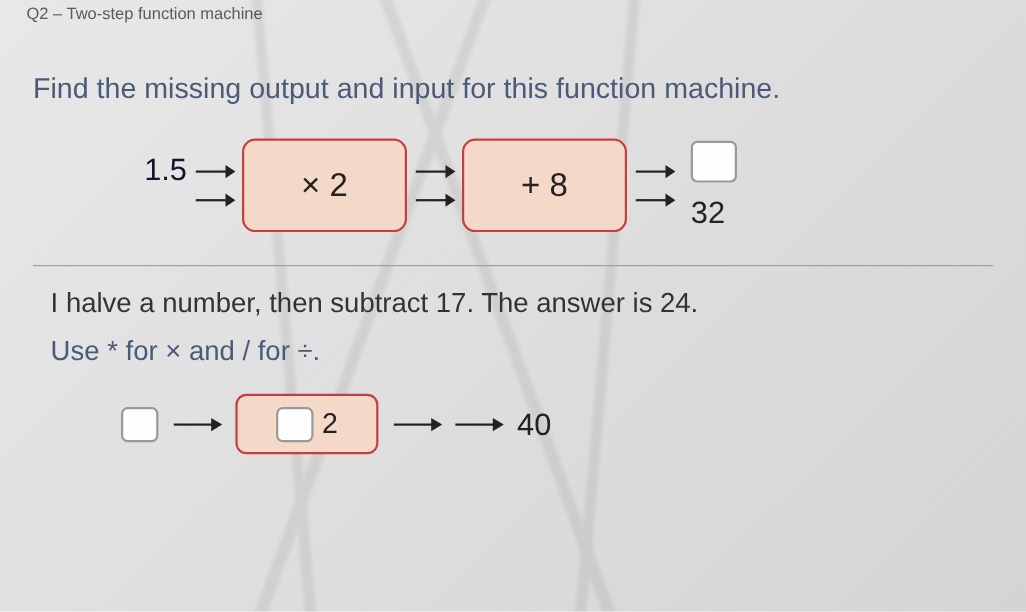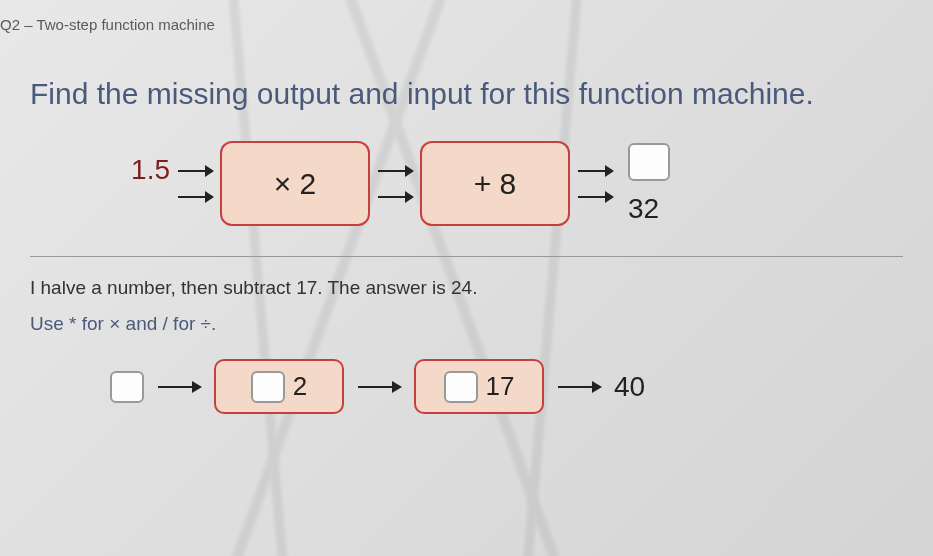--- a/index.html
+++ b/index.html
@@ -18,37 +18,36 @@
     background:
       linear-gradient(70deg, transparent 48%, #333 48.5%, #333 49%, transparent 49.5%),
       linear-gradient(110deg, transparent 38%, #333 38.5%, #333 39%, transparent 39.5%),
       linear-gradient(85deg, transparent 28%, #333 28.5%, #333 29%, transparent 29.5%),
       linear-gradient(95deg, transparent 58%, #333 58.5%, #333 59%, transparent 59.5%);
     pointer-events: none;
   }
   .header {
     font-size: 15px;
     color: #5a5a5a;
-    padding: 4px 0;
-    margin-top: 12px;
+    padding: 4px 24px;
   }
   .content { position: relative; padding: 20px 30px 10px 30px; }
   .prompt {
     color: #4a5a7a;
-    font-size: 30px;
+    font-size: 26px;
     margin: 20px 0 30px 0;
   }
   .machine-row {
     display: flex;
     align-items: center;
     gap: 8px;
     margin-left: 80px;
     margin-bottom: 30px;
   }
-  .input-val { font-size: 28px; color: #7f1d1d; min-width: 60px; text-align: right; }
+  .input-val { font-size: 28px; color: #0f172a; min-width: 60px; text-align: right; }
   .arrow-stack { display: flex; flex-direction: column; gap: 24px; }
   .op-box {
     border: 2px solid #c73e3e;
     background: #f5d9c8;
     border-radius: 12px;
     min-width: 150px;
     height: 85px;
     display: flex;
     align-items: center;
     justify-content: center;
@@ -67,21 +66,21 @@
   .small-answer-box {
     border: 2px solid #999;
     border-radius: 6px;
     width: 34px;
     height: 32px;
     background: #fdfdfd;
     display: inline-block;
   }
   .out-val { font-size: 28px; color: #222; }
   .divider { border: 0; border-top: 1px solid #999; margin: 10px 0 20px 0; }
-  .body-text { font-size: 19px; color: #333; margin: 14px 0; }
+  .body-text { font-size: 25px; color: #333; margin: 14px 16px; }
   .blue-text { color: #4a5a7a; }
   .machine-row-2 {
     display: flex;
     align-items: center;
     gap: 14px;
     margin-left: 80px;
     margin-top: 24px;
   }
   .op-box-2 {
     border: 2px solid #c73e3e;
@@ -153,21 +152,17 @@
   <div class="body-text blue-text">Use * for × and / for ÷.</div>
 
   <div class="machine-row-2">
     <div class="small-answer-box"></div>
     <span class="arrow"></span>
     <div class="op-box-2">
       <span class="small-answer-box"></span>
       <span>2</span>
     </div>
     <span class="arrow"></span>
-    <div class="op-box-2">
-      <span class="small-answer-box"></span>
-      <span>17</span>
-    </div>
     <span class="arrow"></span>
     <div class="out-val">40</div>
   </div>
 
 </div>
 
 </body></html>

